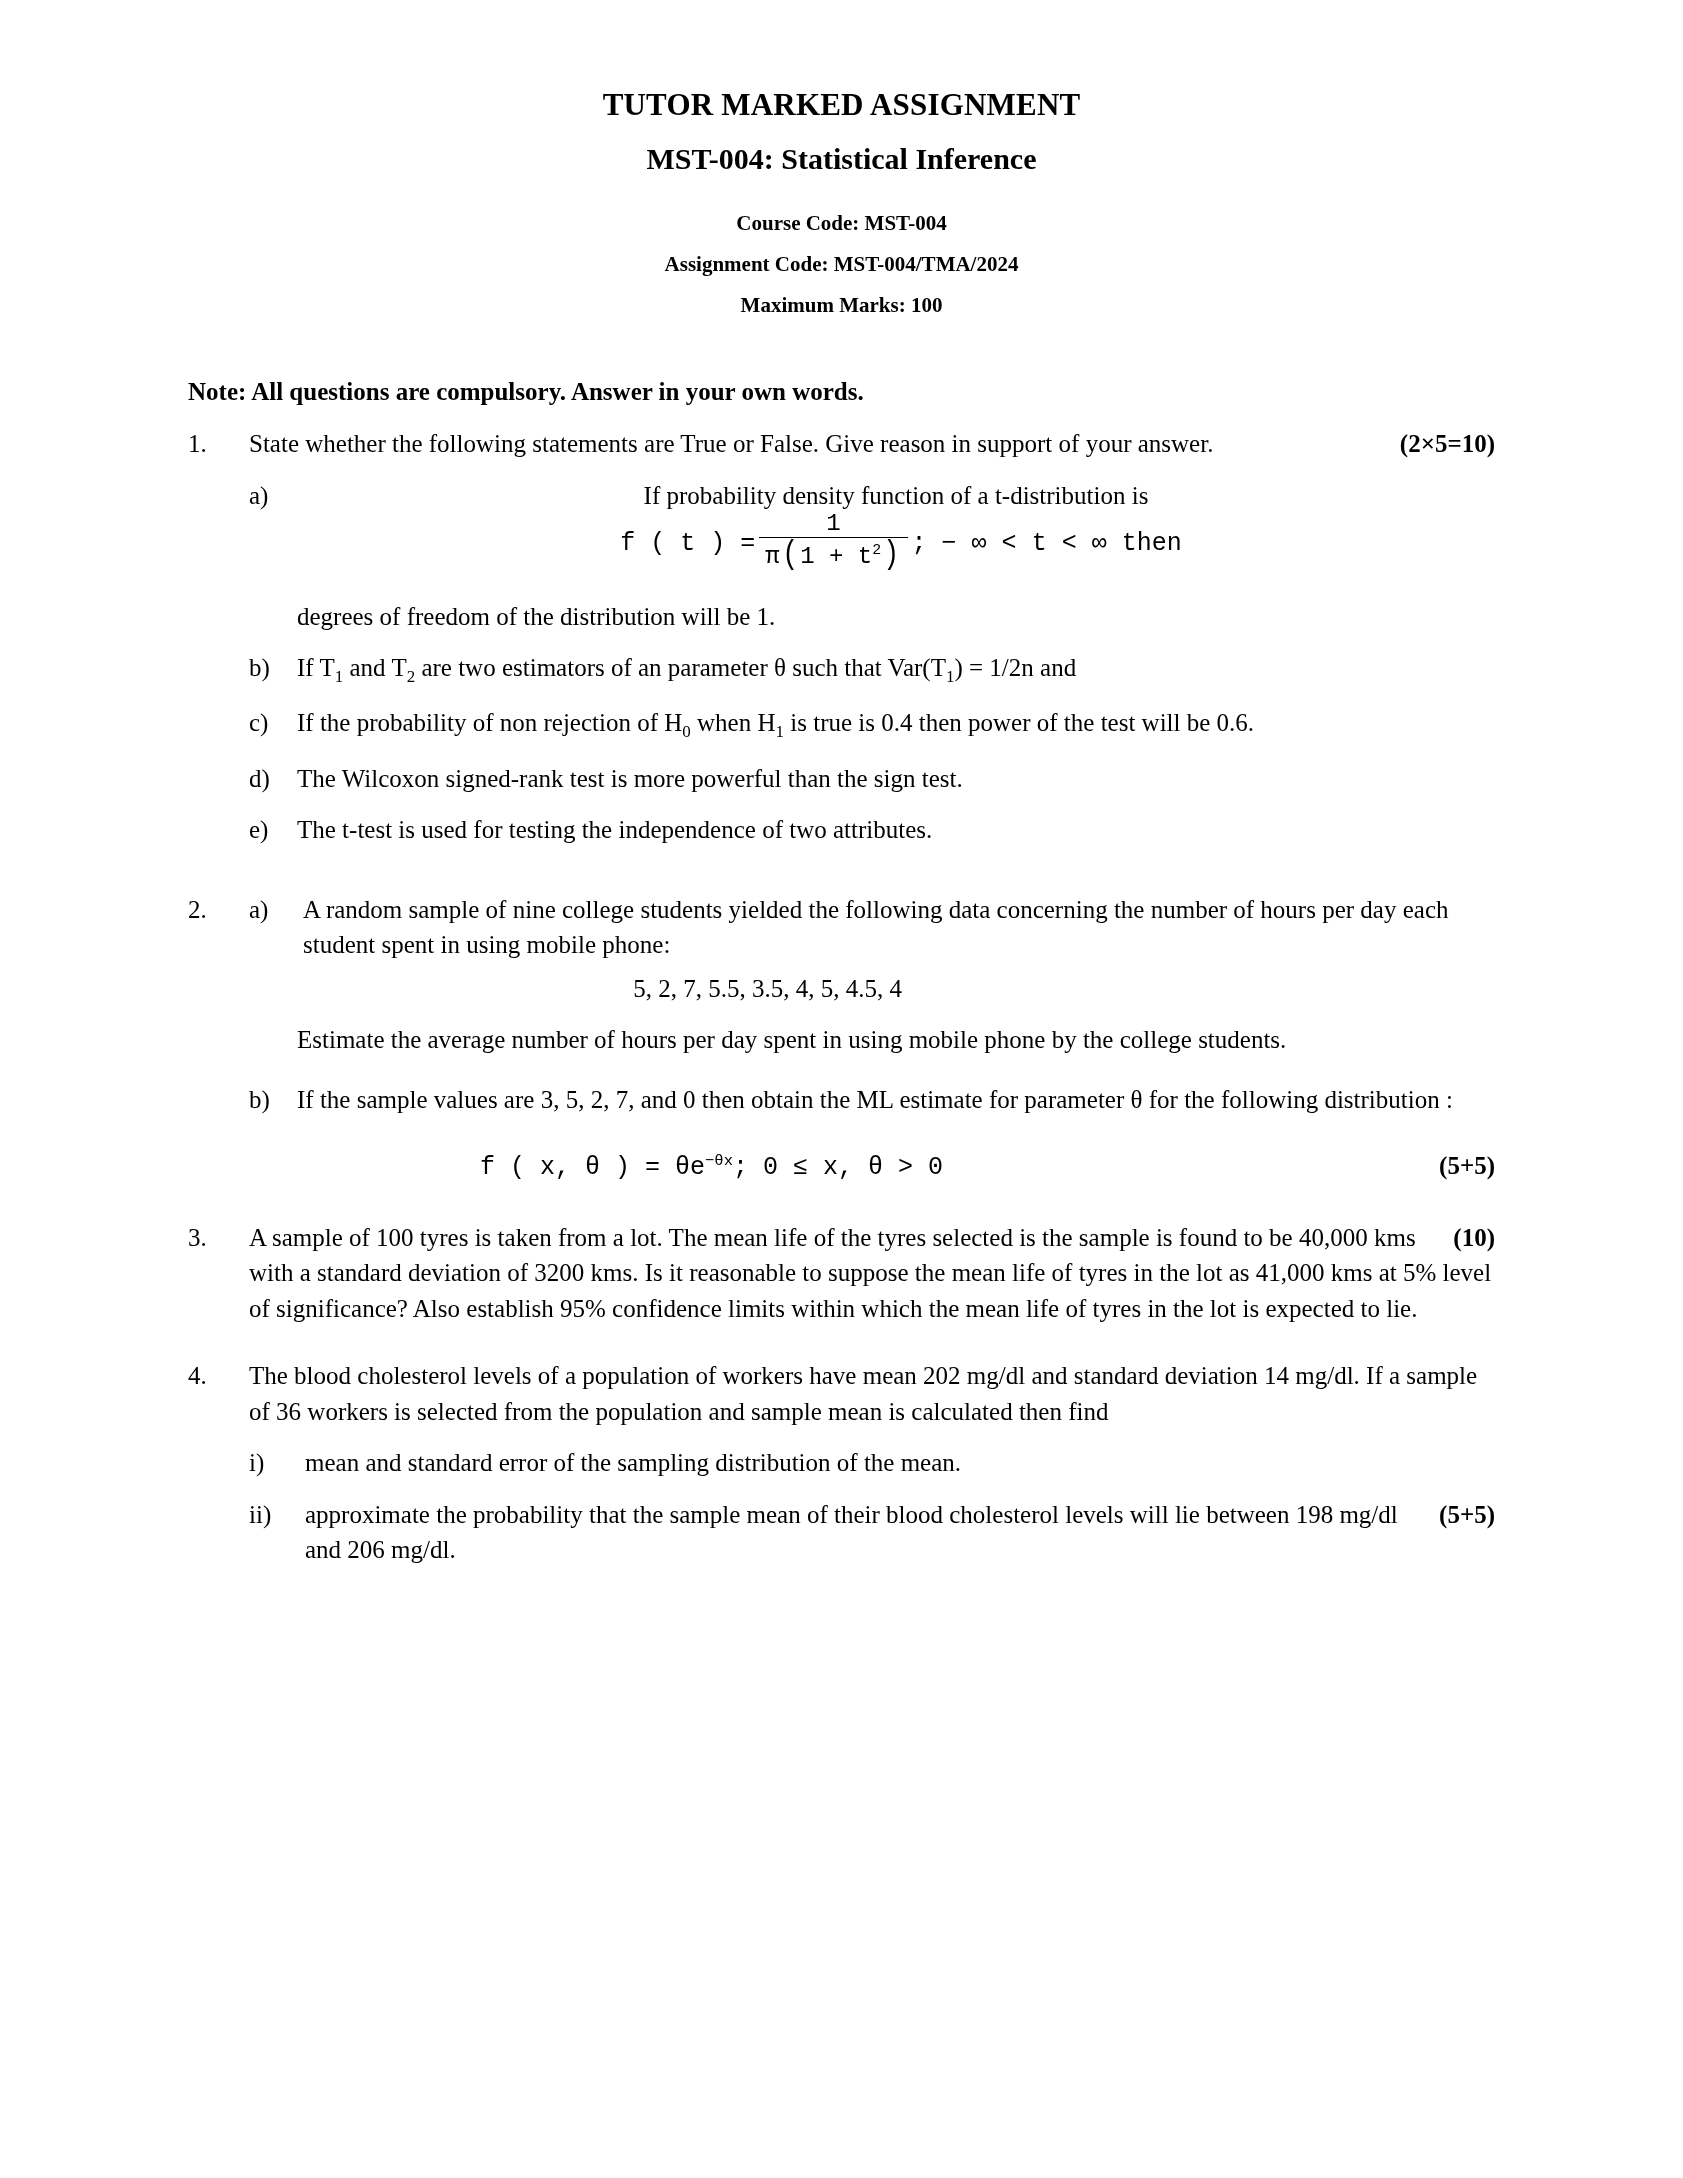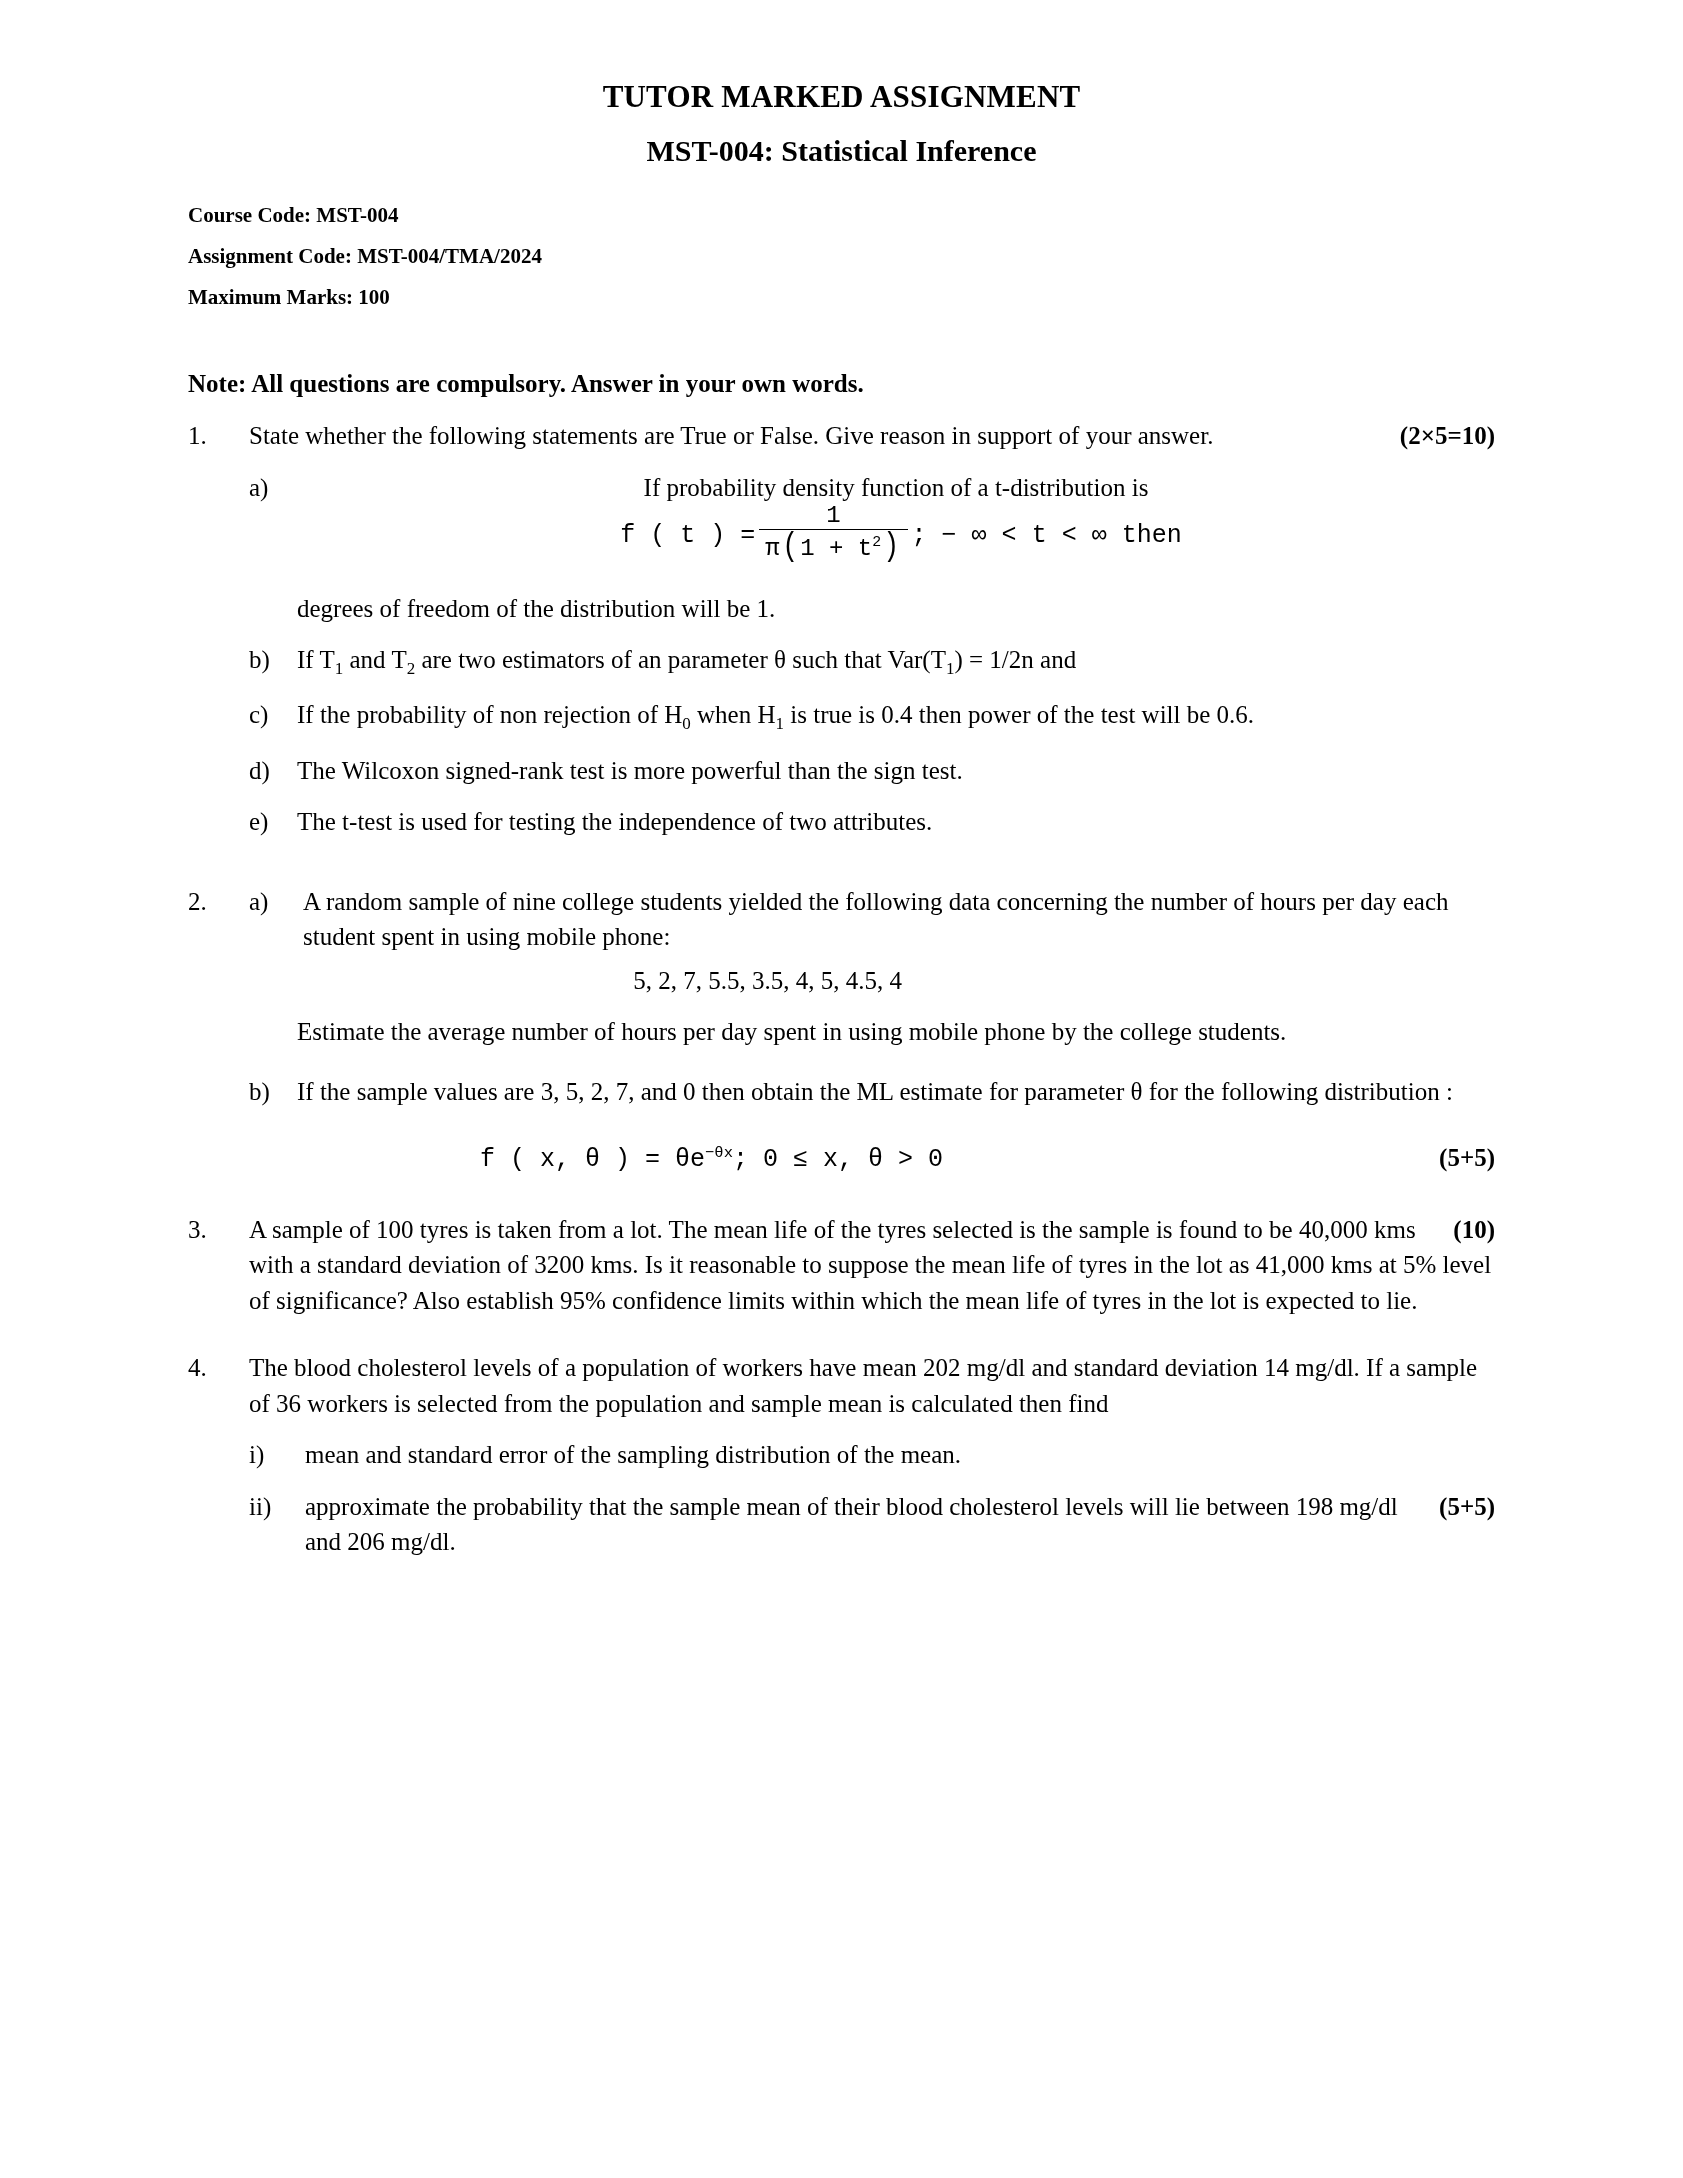--- a/index.html
+++ b/index.html
@@ -18,42 +18,42 @@
   .page {
     width: 1683px;
     height: 2178px;
     padding: 0;
     box-sizing: border-box;
     position: relative;
   }
   .content {
     position: absolute;
     left: 188px;
-    top: 78px;
+    top: 86px;
     width: 1307px;
   }
 
   
   .doc-title {
     text-align: center;
     font-weight: bold;
     font-size: 31px;
     letter-spacing: 0.2px;
     line-height: 1.25;
   }
   .doc-subtitle {
     text-align: center;
     font-weight: bold;
     font-size: 30px;
     line-height: 1.25;
     margin-top: 15px;
   }
   .meta-block {
     margin-top: 26px;
-    text-align: left;
+    text-align: center;
     font-weight: bold;
     font-size: 21px;
     line-height: 1.95;
   }
   .note-line {
     margin-top: 52px;
     font-weight: bold;
     font-size: 25px;
     margin-left: 0px;
   }

